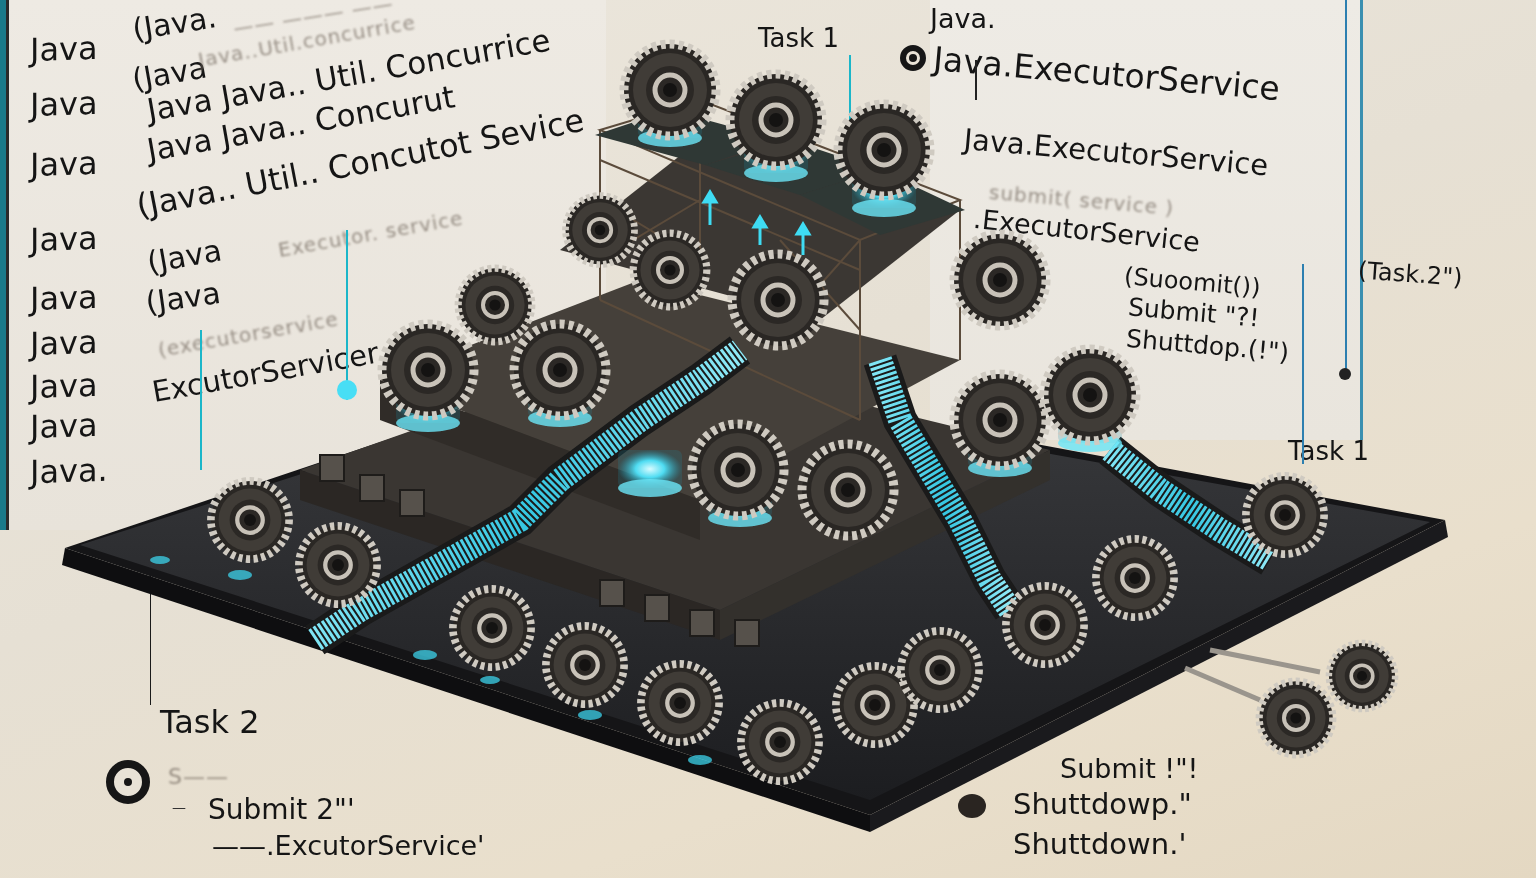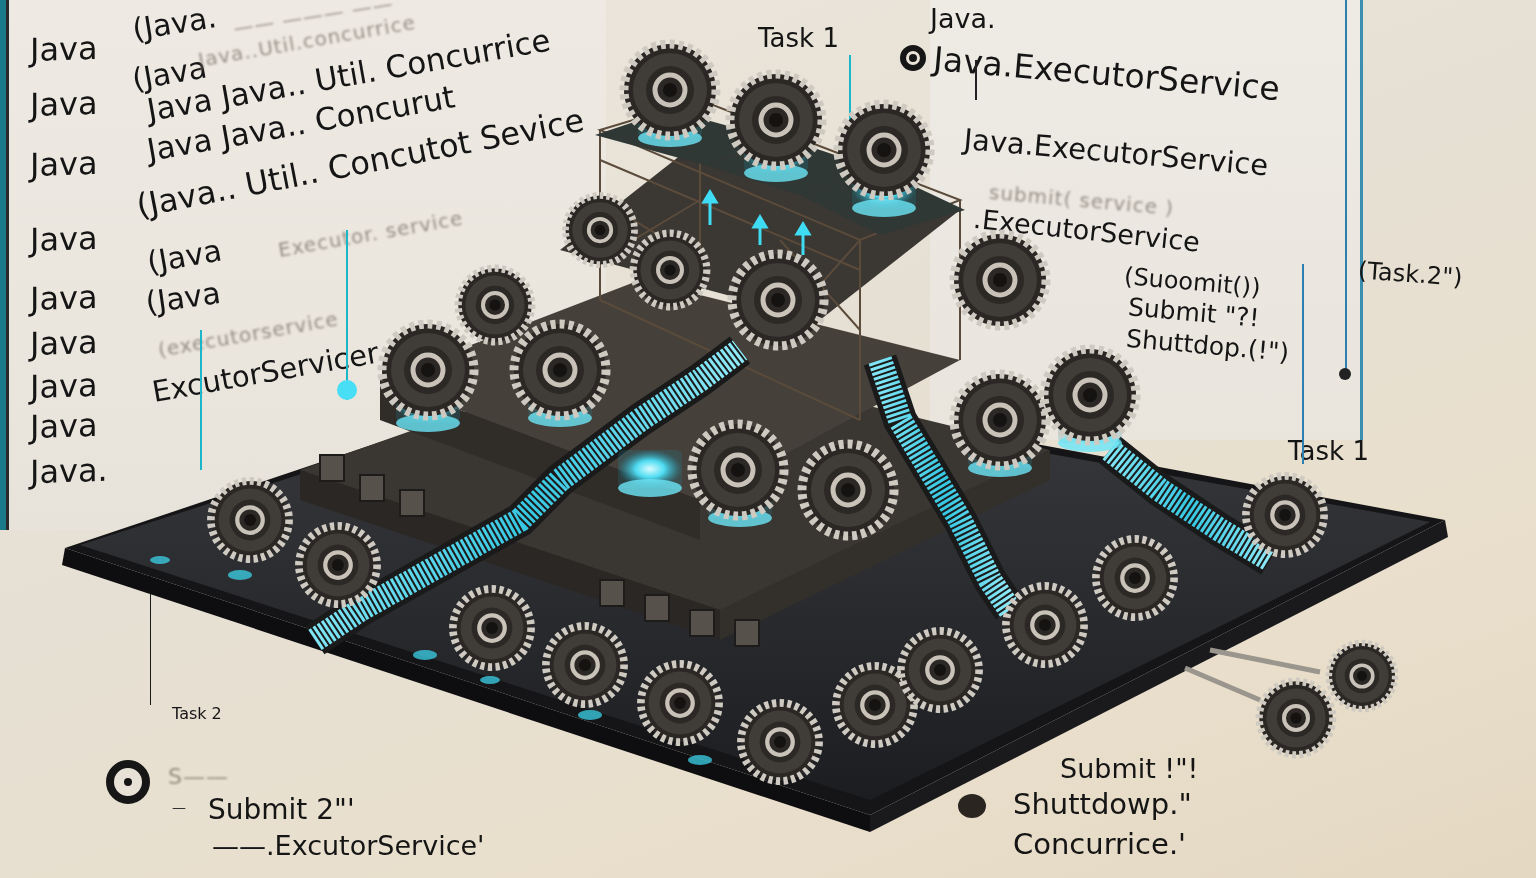--- a/index.html
+++ b/index.html
@@ -73,41 +73,41 @@
 <div class="txt code" style="left:965px;top:125px;font-size:29px;transform:rotate(5deg);transform-origin:left top">Java.ExecutorService</div>
 <div class="txt code faded" style="left:990px;top:182px;transform:rotate(5deg);transform-origin:left top">submit( service )</div>
 <div class="txt code" style="left:975px;top:205px;font-size:27px;transform:rotate(6deg);transform-origin:left top">.ExecutorService</div>
 <div class="txt" style="left:1124px;top:270px;font-size:24px;transform:rotate(5deg)">(Suoomit())</div>
 <div class="txt" style="left:1128px;top:300px;font-size:25px;transform:rotate(5deg)">Submit "?!</div>
 <div class="txt" style="left:1126px;top:333px;font-size:25px;transform:rotate(5deg)">Shuttdop.(!")</div>
 
 <div class="txt" style="left:758px;top:25px;font-size:26px">Task 1</div>
 <div class="txt" style="left:1358px;top:262px;font-size:24px;transform:rotate(4deg)">(Task.2")</div>
 <div class="txt" style="left:1288px;top:438px;font-size:26px">Task 1</div>
-<div class="txt" style="left:172px;top:706px;font-size:16px">Task 2</div>
+<div class="txt" style="left:160px;top:706px;font-size:32px">Task 2</div>
 
 <div class="callout" style="left:849px;top:55px;height:90px"></div>
 <div class="callout" style="left:1345px;top:0px;height:372px;background:#2d7fb0"></div>
 <div class="dot-end" style="left:1339px;top:368px"></div>
 <div class="callout" style="left:1302px;top:264px;height:200px;background:#2d7fb0"></div>
 <div class="callout dark" style="left:150px;top:540px;height:165px;width:1px"></div>
 <div class="callout" style="left:200px;top:330px;height:140px"></div>
 <div class="callout" style="left:346px;top:230px;height:170px"></div>
 <div class="callout" style="left:975px;top:60px;height:40px;background:#222"></div>
 
 <div class="target-icon" style="left:106px;top:760px;width:44px;height:44px;border-width:8px"></div>
 <div class="txt faded" style="left:168px;top:766px;font-size:22px">S——</div>
 <div class="txt" style="left:172px;top:800px;font-size:14px;color:#333">—</div>
 <div class="txt" style="left:208px;top:796px;font-size:28px">Submit 2"'</div>
 <div class="txt" style="left:212px;top:832px;font-size:27px">——.ExcutorService'</div>
 
 <div class="txt" style="left:1060px;top:755px;font-size:27px">Submit !"!</div>
 <div class="dot-end" style="left:958px;top:794px;width:28px;height:24px;background:#2a2521"></div>
 <div class="txt" style="left:1013px;top:790px;font-size:29px">Shuttdowp."</div>
-<div class="txt" style="left:1013px;top:830px;font-size:29px">Concurrice.'</div>
+<div class="txt" style="left:1013px;top:830px;font-size:29px">Shuttdown.'</div>
 
 <svg class="stage" viewBox="0 0 1536 878">
   <defs>
     <radialGradient id="glow" cx="50%" cy="50%" r="50%">
       <stop offset="0%" stop-color="#d8fbff"></stop>
       <stop offset="45%" stop-color="#4fdcf2"></stop>
       <stop offset="100%" stop-color="#1a8fa8" stop-opacity="0.2"></stop>
     </radialGradient>
     <linearGradient id="conv" x1="0" y1="0" x2="1" y2="0">
       <stop offset="0%" stop-color="#7fe5f5"></stop>

